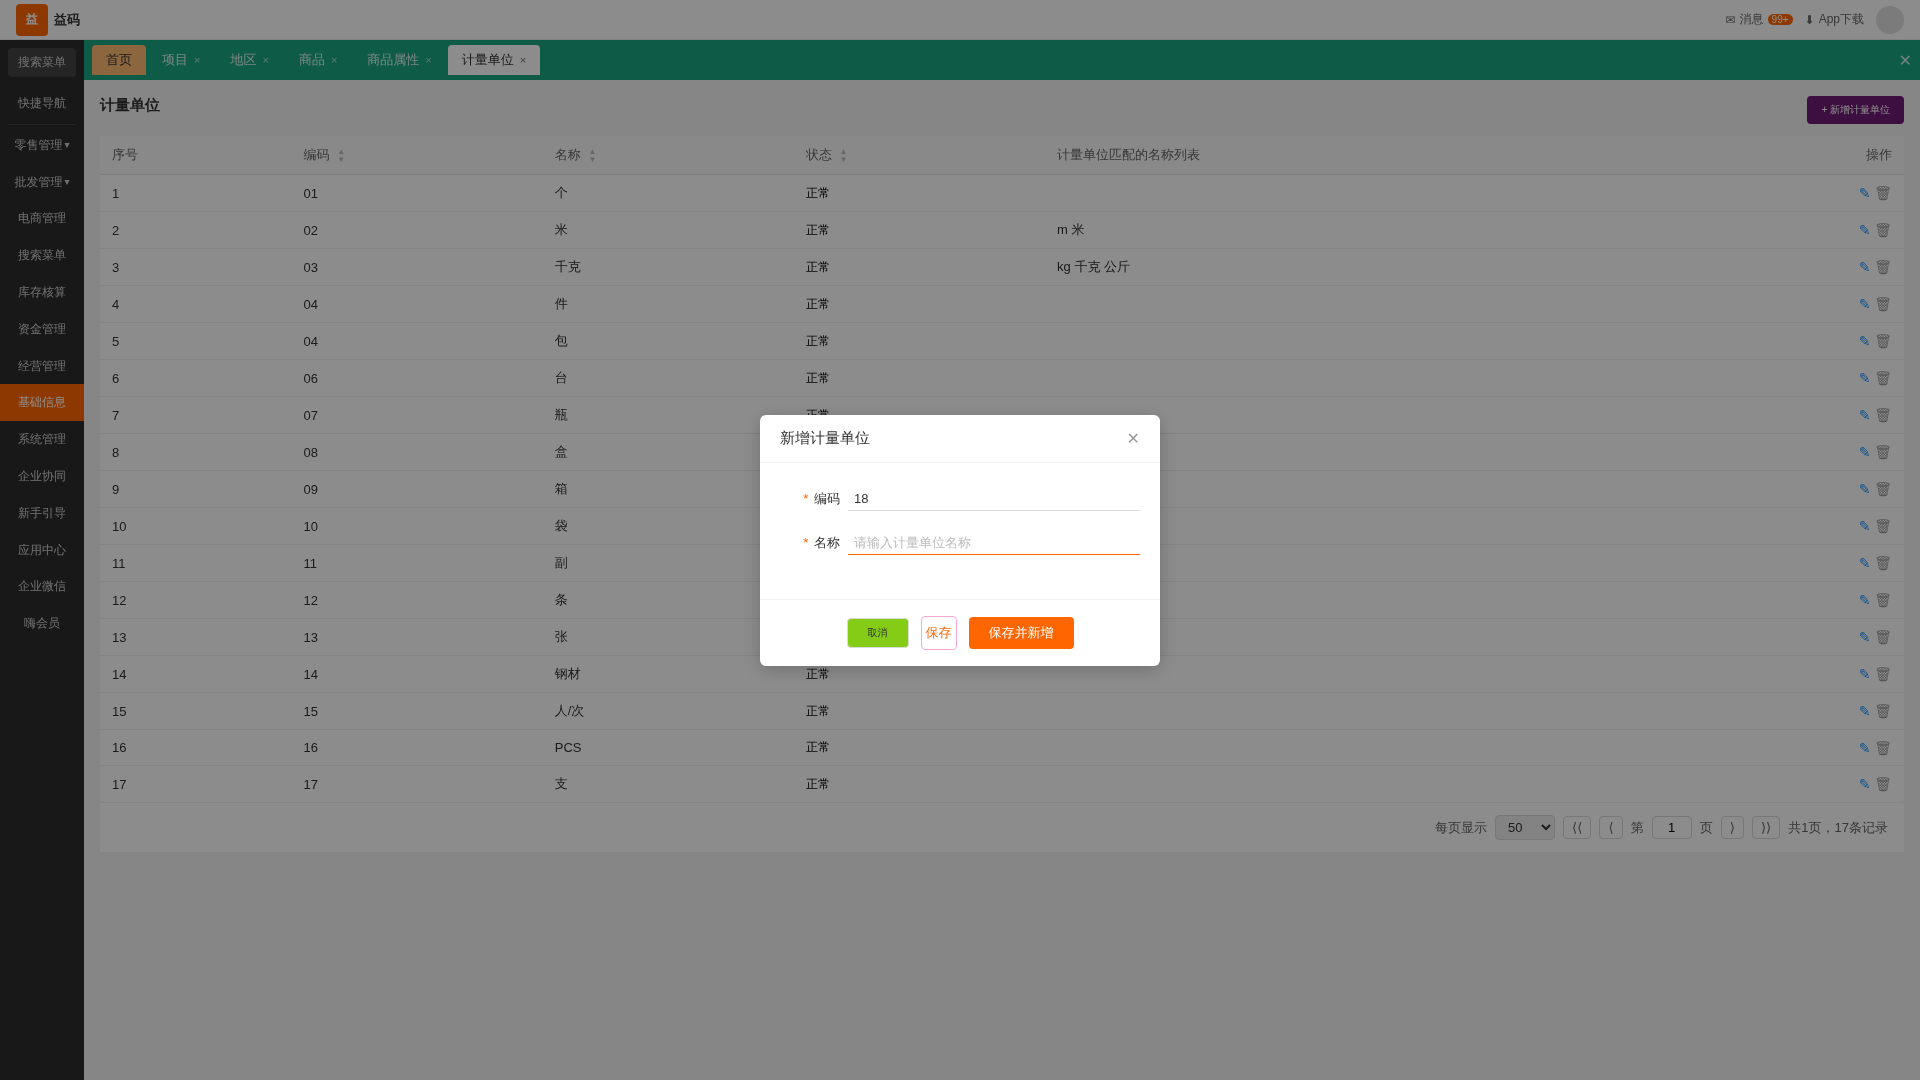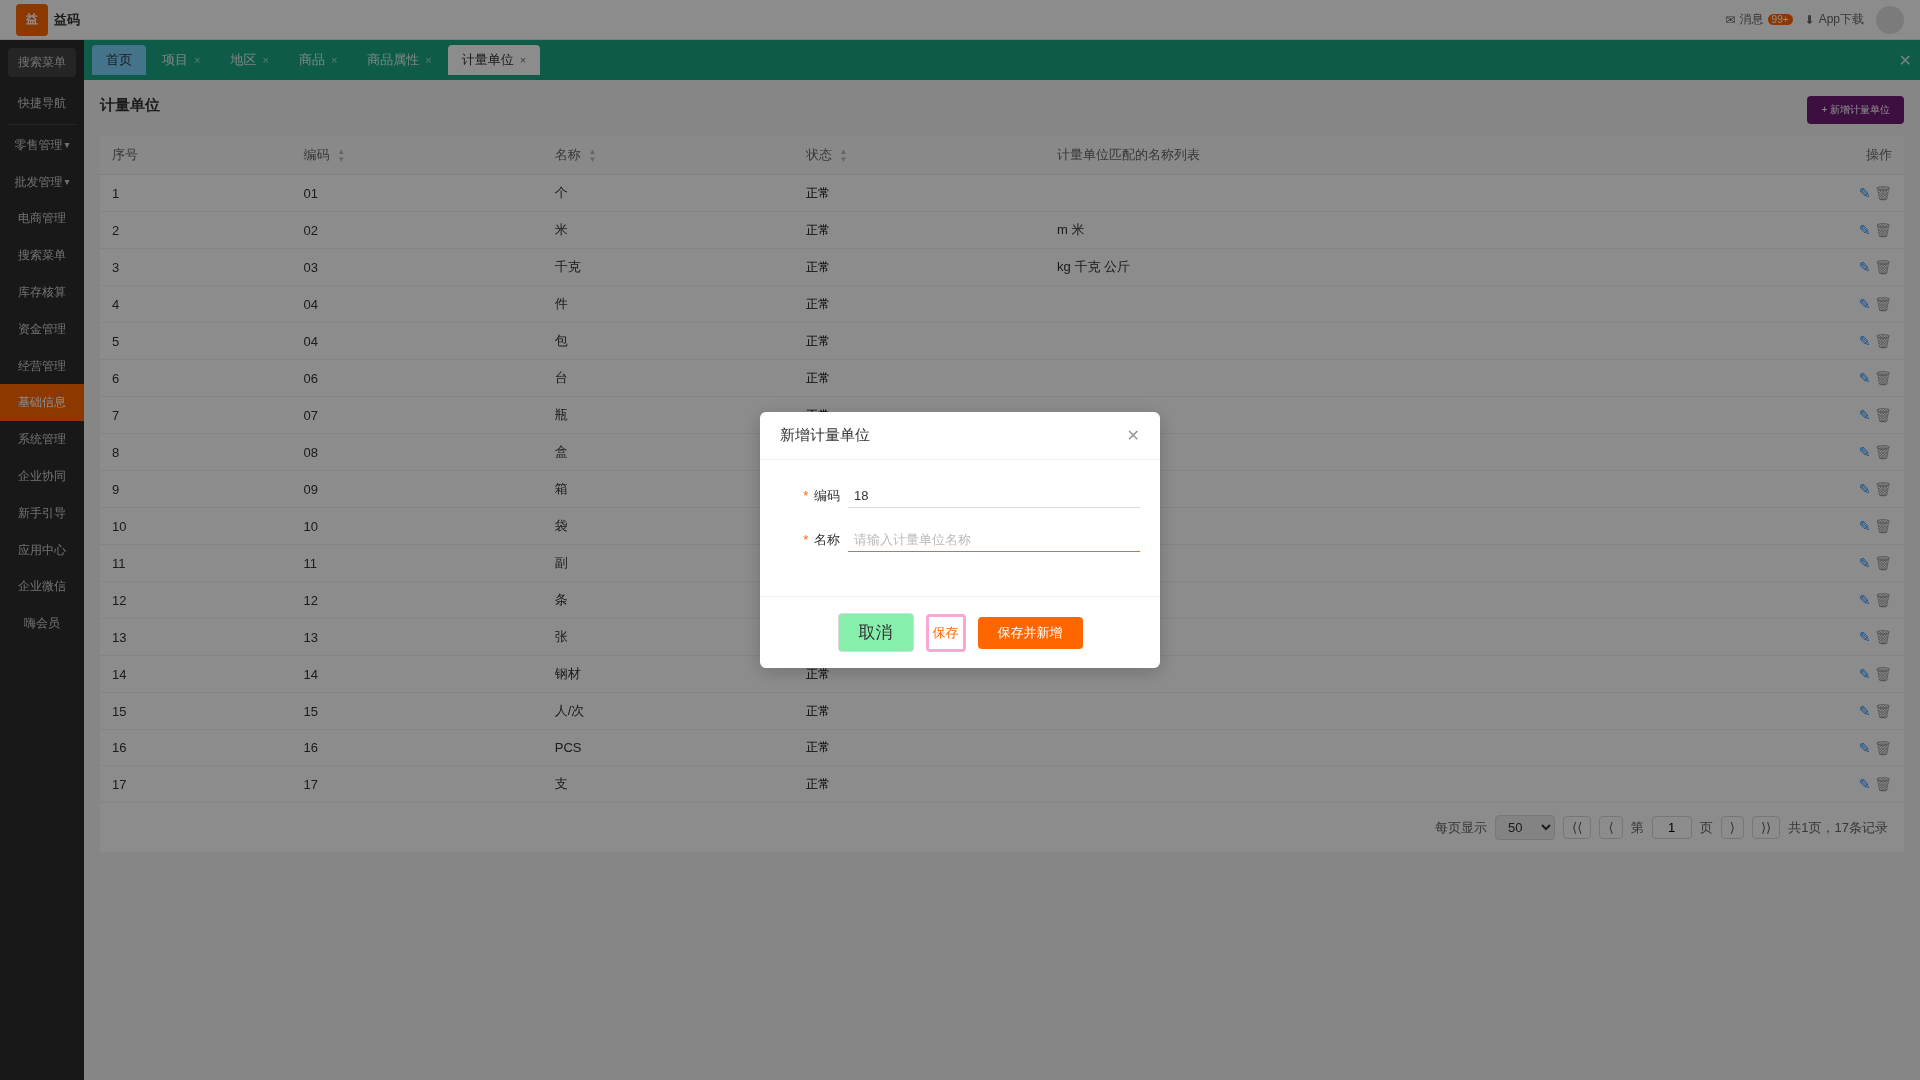--- a/index.html
+++ b/index.html
@@ -31,21 +31,21 @@
     .sidebar-item-with-arrow { display: flex; align-items: center; justify-content: center; gap: 2px; }
     .sidebar-arrow { font-size: 10px; }
     .sidebar-divider { height: 1px; background: #444; margin: 2px 8px; }
 
     
     .content-area { flex: 1; display: flex; flex-direction: column; overflow: hidden; }
 
     
     .tab-bar { height: 40px; background: #1ba784; display: flex; align-items: center; padding: 0 8px; gap: 2px; flex-shrink: 0; }
     .tab { padding: 6px 14px; border-radius: 4px 4px 0 0; font-size: 13px; cursor: pointer; display: flex; align-items: center; gap: 6px; color: rgba(255,255,255,0.85); }
-    .tab.active { background: #7dd3fc; color: #333; }
+    .tab.active { background: #fdba74; color: #333; }
     .tab-close { font-size: 11px; opacity: 0.7; }
     .tab-bar-close { margin-left: auto; color: #fff; cursor: pointer; font-size: 16px; opacity: 0.8; }
 
     
     .page-content { flex: 1; background: #f5f5f5; overflow: auto; padding: 16px; }
     .page-title { font-size: 15px; font-weight: bold; margin-bottom: 12px; color: #333; }
     
     
     .add-btn { float: right; background: #701a75; color: #fff; border: none; padding: 7px 14px; border-radius: 4px; cursor: pointer; font-size: 10px; margin-bottom: 12px; }
 
@@ -75,22 +75,22 @@
     .modal-title { font-size: 15px; font-weight: 500; color: #333; }
     .modal-close { cursor: pointer; color: #999; font-size: 16px; }
     .modal-body { padding: 24px 20px; }
     .form-row { display: flex; align-items: center; margin-bottom: 20px; justify-content: flex-end; }
     .form-label { width: 60px; text-align: right; font-size: 13px; color: #333; flex-shrink: 0; margin-right: 8px; }
     .required-star { color: #f60; margin-right: 2px; }
     .form-input { flex: 1; border: none; border-bottom: 1px solid #d9d9d9; padding: 4px 6px; font-size: 13px; outline: none; color: #333; }
     .form-input.active-border { border-bottom-color: #f60; }
     .form-input::placeholder { color: #bbb; }
     .modal-footer { padding: 16px 20px; display: flex; align-items: center; justify-content: center; gap: 12px; border-top: 1px solid #f0f0f0; }
-    .btn-cancel { border: 1px solid #d9d9d9; background: #86efac; padding: 7px 20px; border-radius: 4px; cursor: pointer; font-size: 17px; color: #333; text-align: right; }
-    .btn-save { border: 3px solid #f9a8d4; background: #fff; color: #f60; padding: 7px 4px; border-radius: 4px; cursor: pointer; font-size: 13px; }
+    .btn-cancel { border: 1px solid #d9d9d9; background: #84cc16; padding: 7px 20px; border-radius: 4px; cursor: pointer; font-size: 10px; color: #333; text-align: right; }
+    .btn-save { border: 1px solid #f9a8d4; background: #fff; color: #f60; padding: 7px 4px; border-radius: 4px; cursor: pointer; font-size: 13px; }
     .btn-save-new { background: #f60; color: #fff; border: none; padding: 7px 20px; border-radius: 4px; cursor: pointer; font-size: 13px; }
   </style>
 </head>
 <body>
 
 <div class="app-container">
 
   <div class="top-bar">
     <div class="top-bar-left">
       <div class="logo-area">

